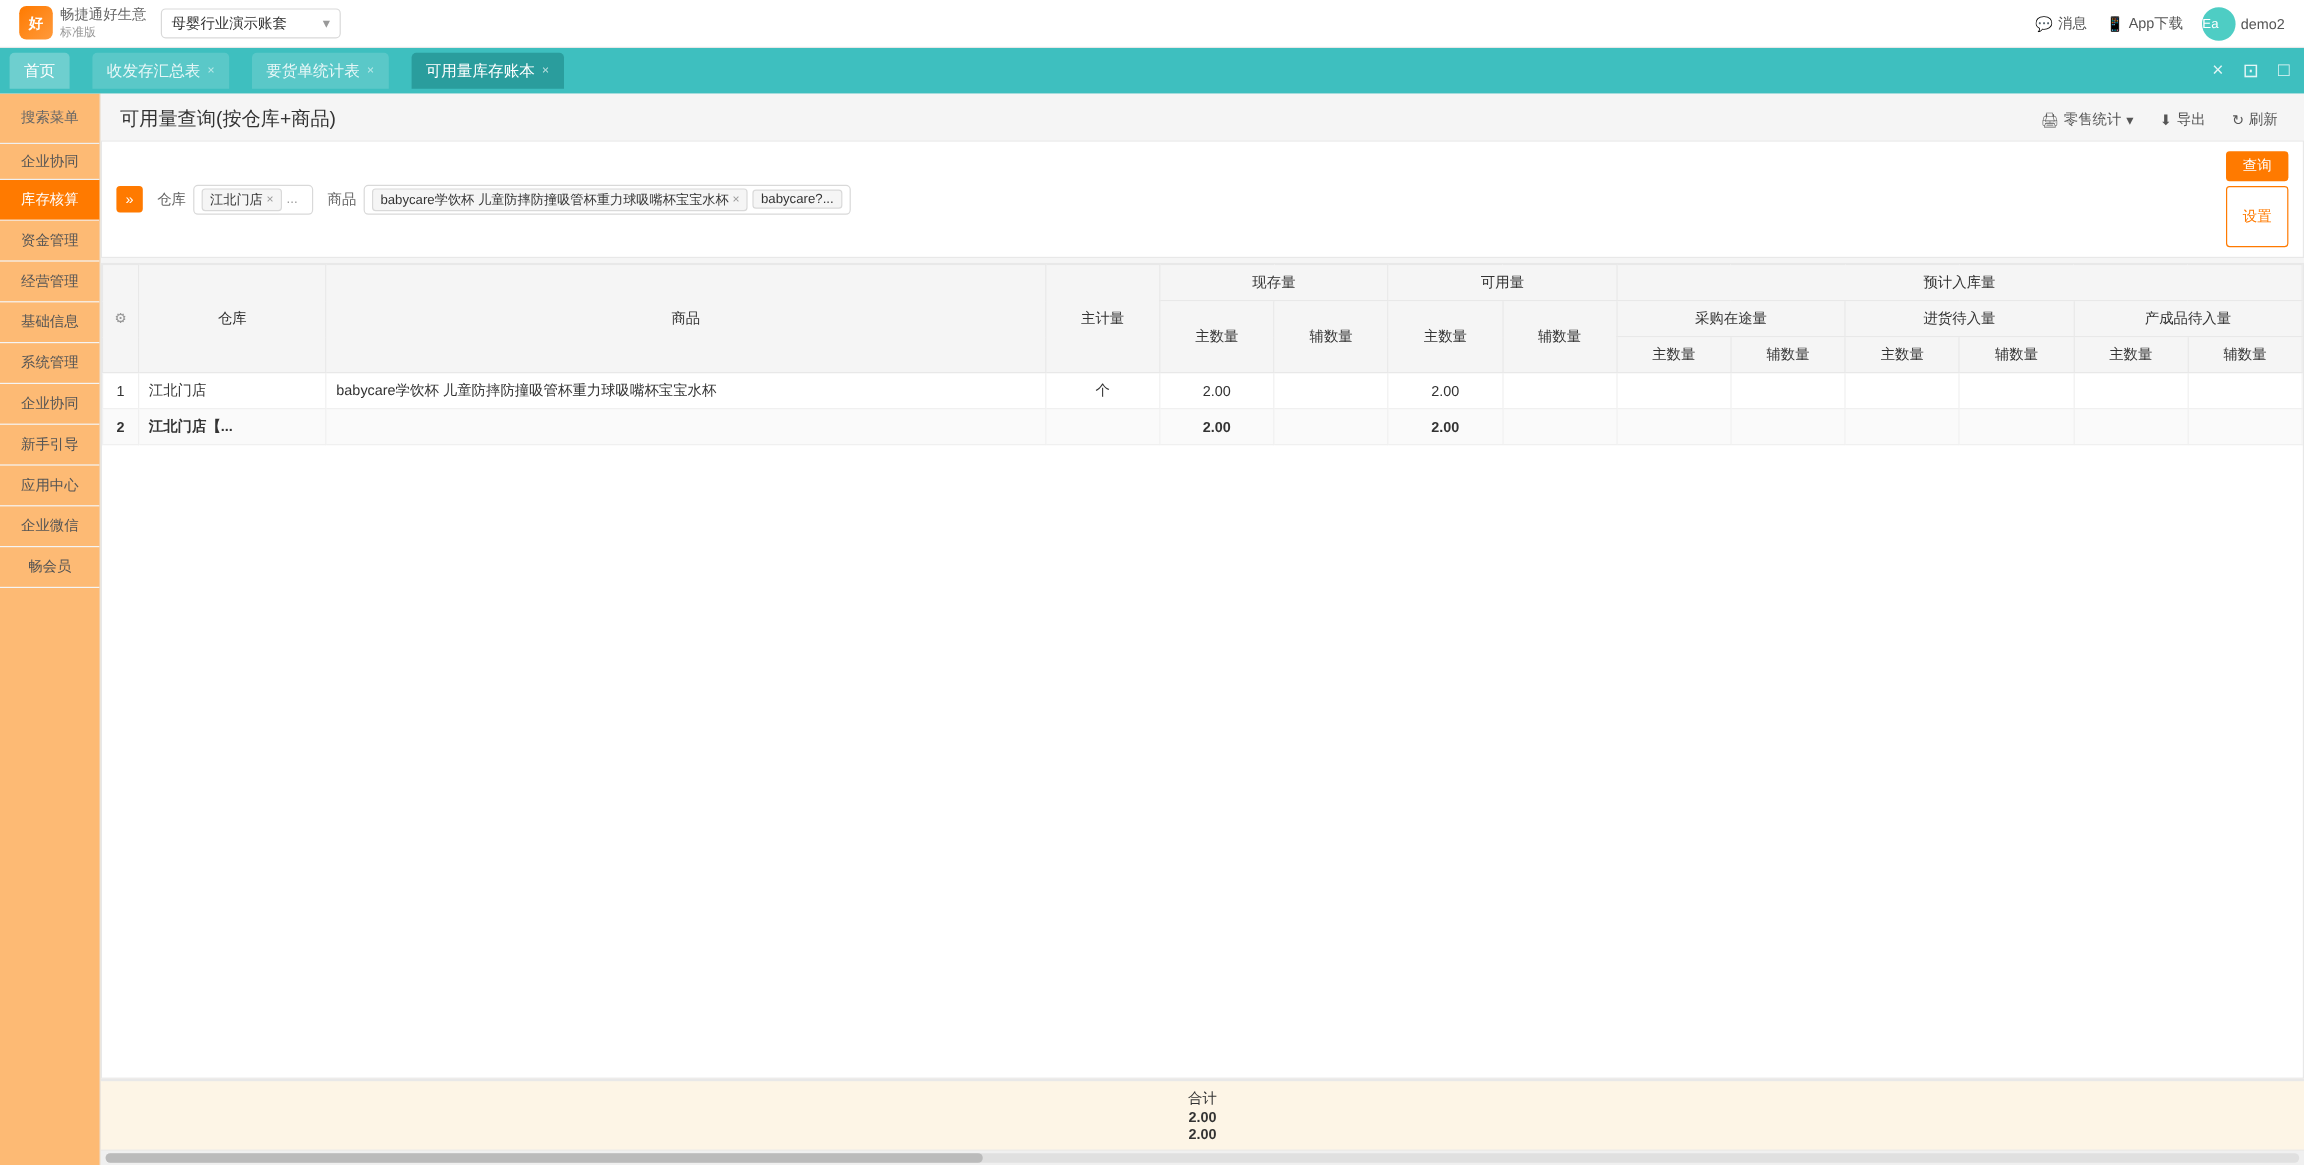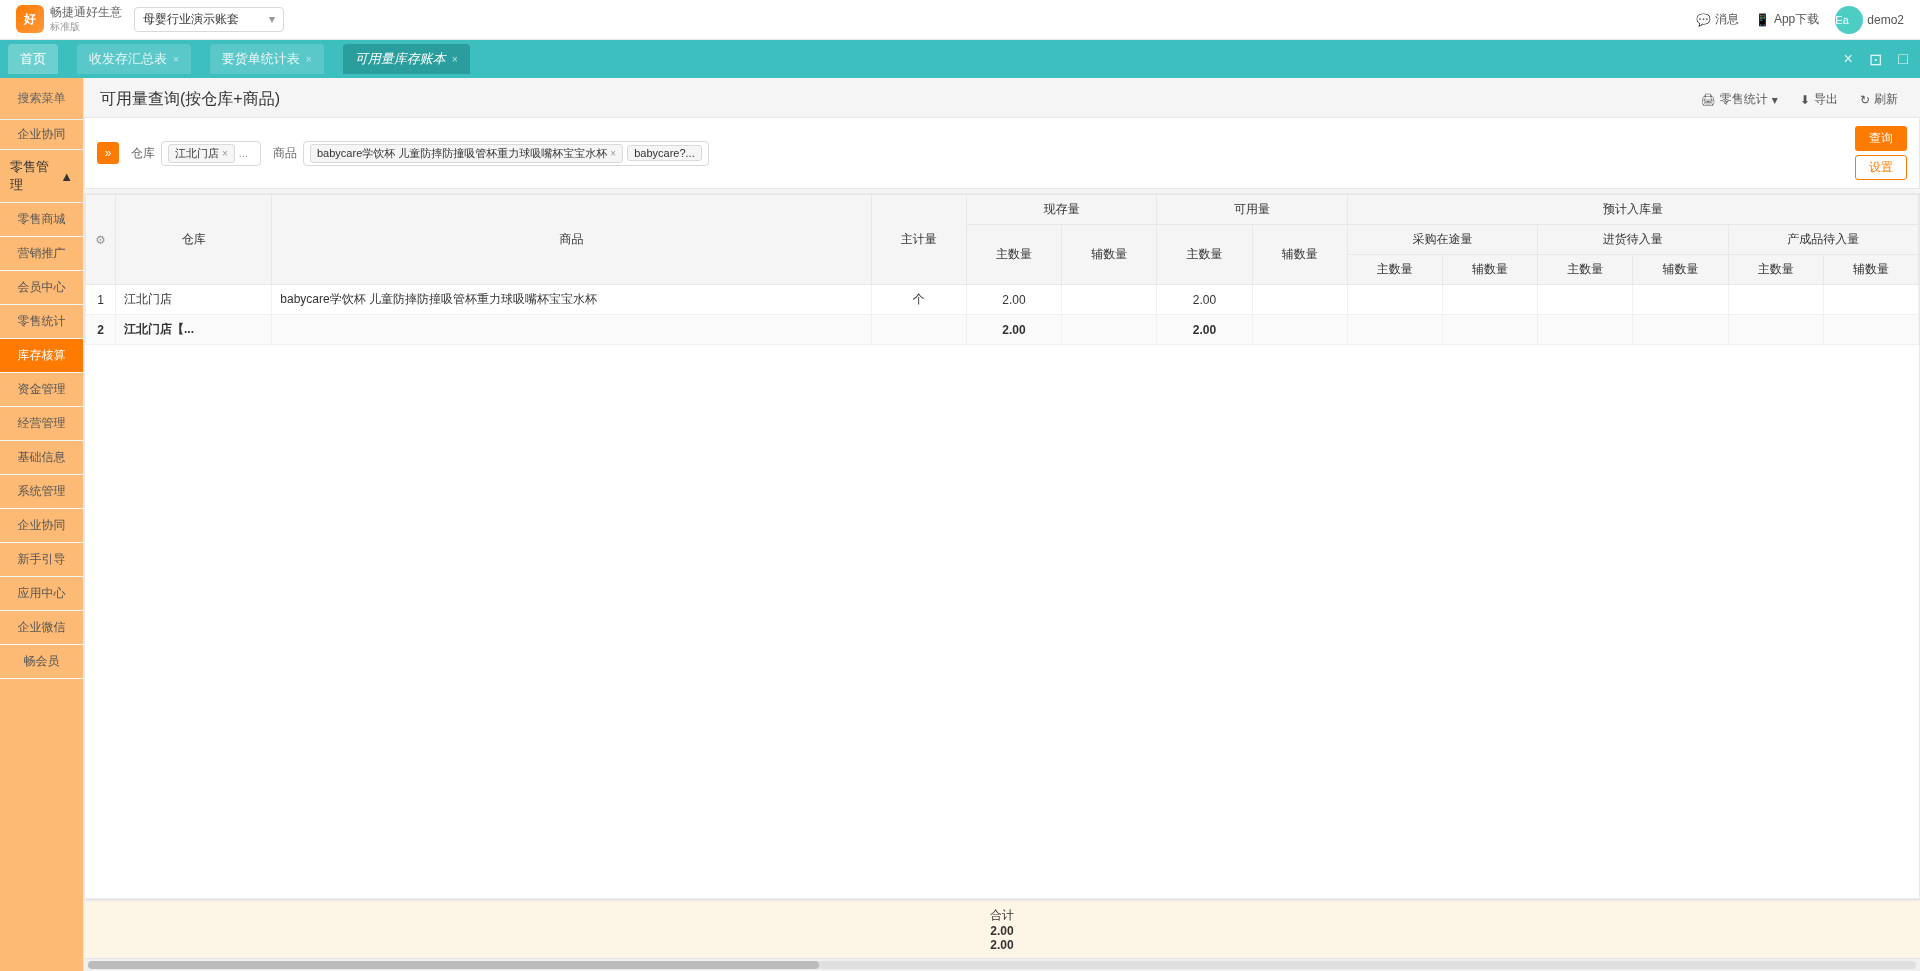--- a/index.html
+++ b/index.html
@@ -102,21 +102,20 @@
       border-radius: 4px 4px 0 0;
       font-size: 13px;
       color: rgba(255,255,255,0.85);
       cursor: pointer;
       gap: 6px;
       background: rgba(255,255,255,0.15);
     }
     .tab-item.active {
       background: #2a9d9d;
       color: #fff;
-      font-style: italic;
     }
     .tab-item.home {
       background: rgba(255,255,255,0.25);
       color: #fff;
     }
     .tab-close {
       font-size: 10px;
       opacity: 0.7;
     }
     .tab-bar-right {
@@ -311,21 +310,21 @@
       border-radius: 3px;
       padding: 4px 14px;
       font-size: 12px;
       cursor: pointer;
     }
     .btn-setting {
       background: #fff;
       color: #ff7a00;
       border: 1px solid #ff7a00;
       border-radius: 3px;
-      padding: 3px 12px;
+      padding: 16px 12px;
       font-size: 12px;
       cursor: pointer;
     }
     .filter-product-container {
       display: flex;
       align-items: center;
       gap: 4px;
       border: 1px solid #d9d9d9;
       border-radius: 4px;
       padding: 2px 6px;
@@ -495,30 +494,20 @@
 </div>
 
 <div class="main-layout">
 
   <div class="sidebar">
     <div class="sidebar-search">
       <div class="sidebar-search-btn">搜索菜单</div>
     </div>
     <div class="sidebar-nav-btn">企业协同</div>
 
-    <div class="sidebar-section">
-      <div class="sidebar-section-header">
-        <span>零售管理</span>
-        <span>▲</span>
-      </div>
-      <div class="sidebar-item">零售商城</div>
-      <div class="sidebar-item">营销推广</div>
-      <div class="sidebar-item">会员中心</div>
-      <div class="sidebar-item">零售统计</div>
-    </div>
 
 
     <div class="sidebar-item active">库存核算</div>
     <div class="sidebar-item">资金管理</div>
     <div class="sidebar-item">经营管理</div>
     <div class="sidebar-item">基础信息</div>
     <div class="sidebar-item">系统管理</div>
     <div class="sidebar-item">企业协同</div>
     <div class="sidebar-item">新手引导</div>
     <div class="sidebar-item">应用中心</div>

